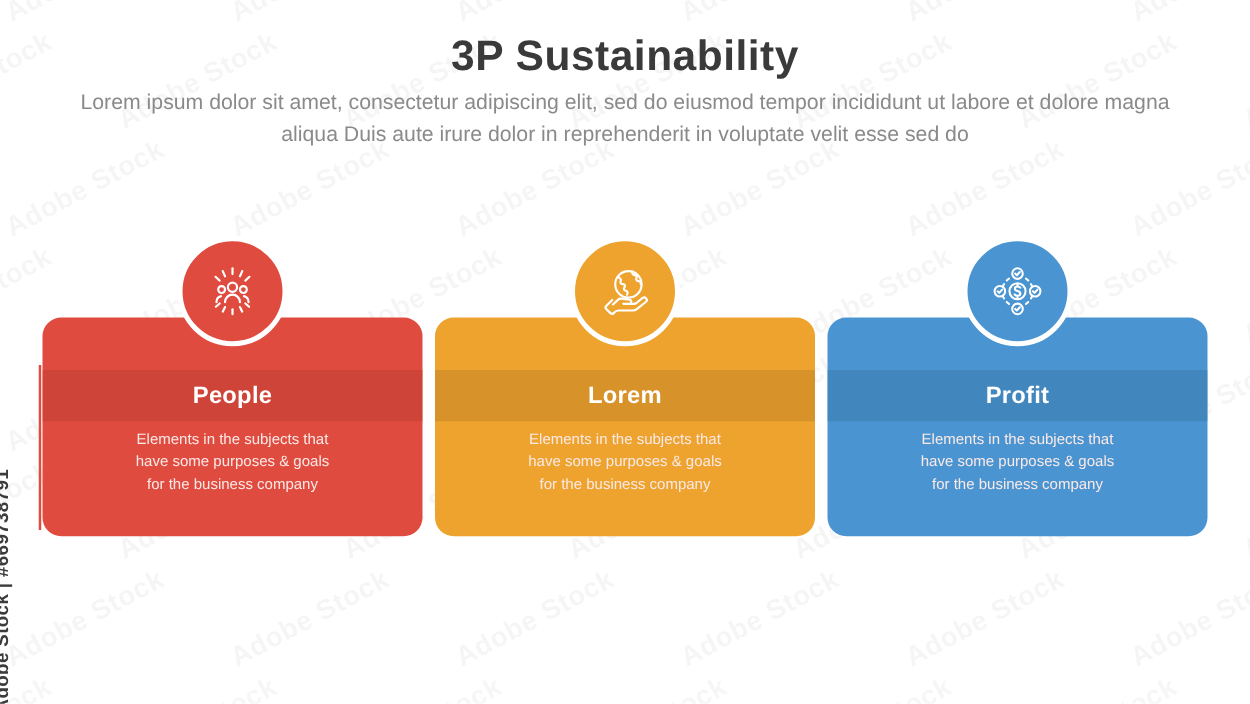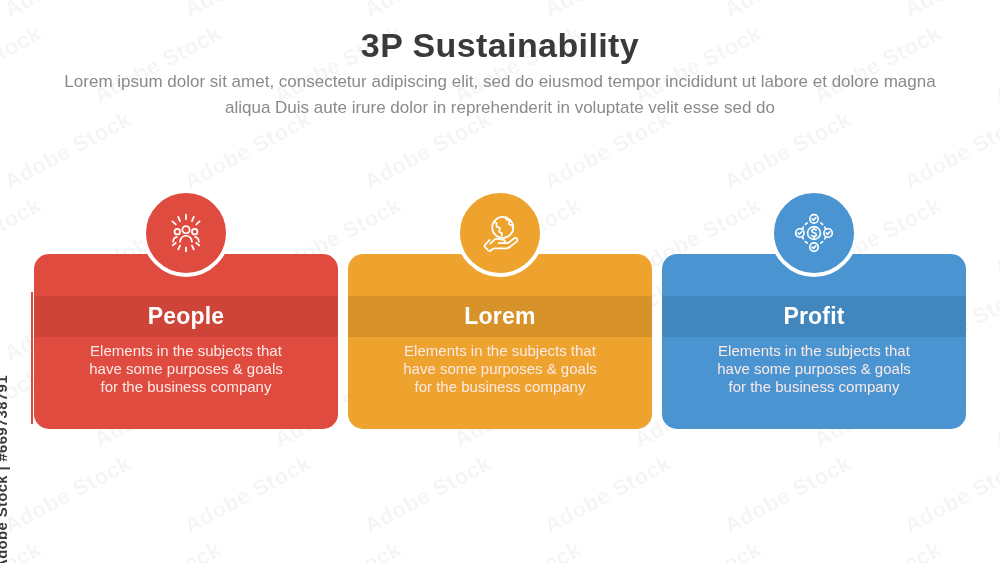--- a/index.html
+++ b/index.html
@@ -51,26 +51,26 @@
   .card{
     position:absolute;left:0;top:65px;width:304px;height:175px;
     border-radius:15px;overflow:hidden;
   }
   .band{
     position:absolute;left:0;top:42px;width:304px;height:41px;
   }
   .card-title{
     position:absolute;left:0;top:42px;width:304px;height:41px;
     display:flex;align-items:center;justify-content:center;
-    color:#ffffff;font-size:23px;font-weight:700;letter-spacing:.2px;
+    color:#ffffff;font-size:19px;font-weight:700;letter-spacing:.2px;
     font-family:"Liberation Sans", sans-serif;
   }
   .card-desc{
     position:absolute;left:0;top:88px;width:304px;
-    text-align:center;color:#fbe9e7;font-size:15px;line-height:18px;
+    text-align:center;color:#fbe9e7;font-size:12px;line-height:18px;
     font-family:"Liberation Sans", sans-serif;
   }
   .card-desc span{display:block;}
 
   .icon-circle{
     position:absolute;left:108px;top:0;width:88px;height:88px;
     border-radius:50%;border:4px solid #ffffff;box-sizing:border-box;
     display:flex;align-items:center;justify-content:center;z-index:3;
   }
   .icon-circle svg{display:block;}

